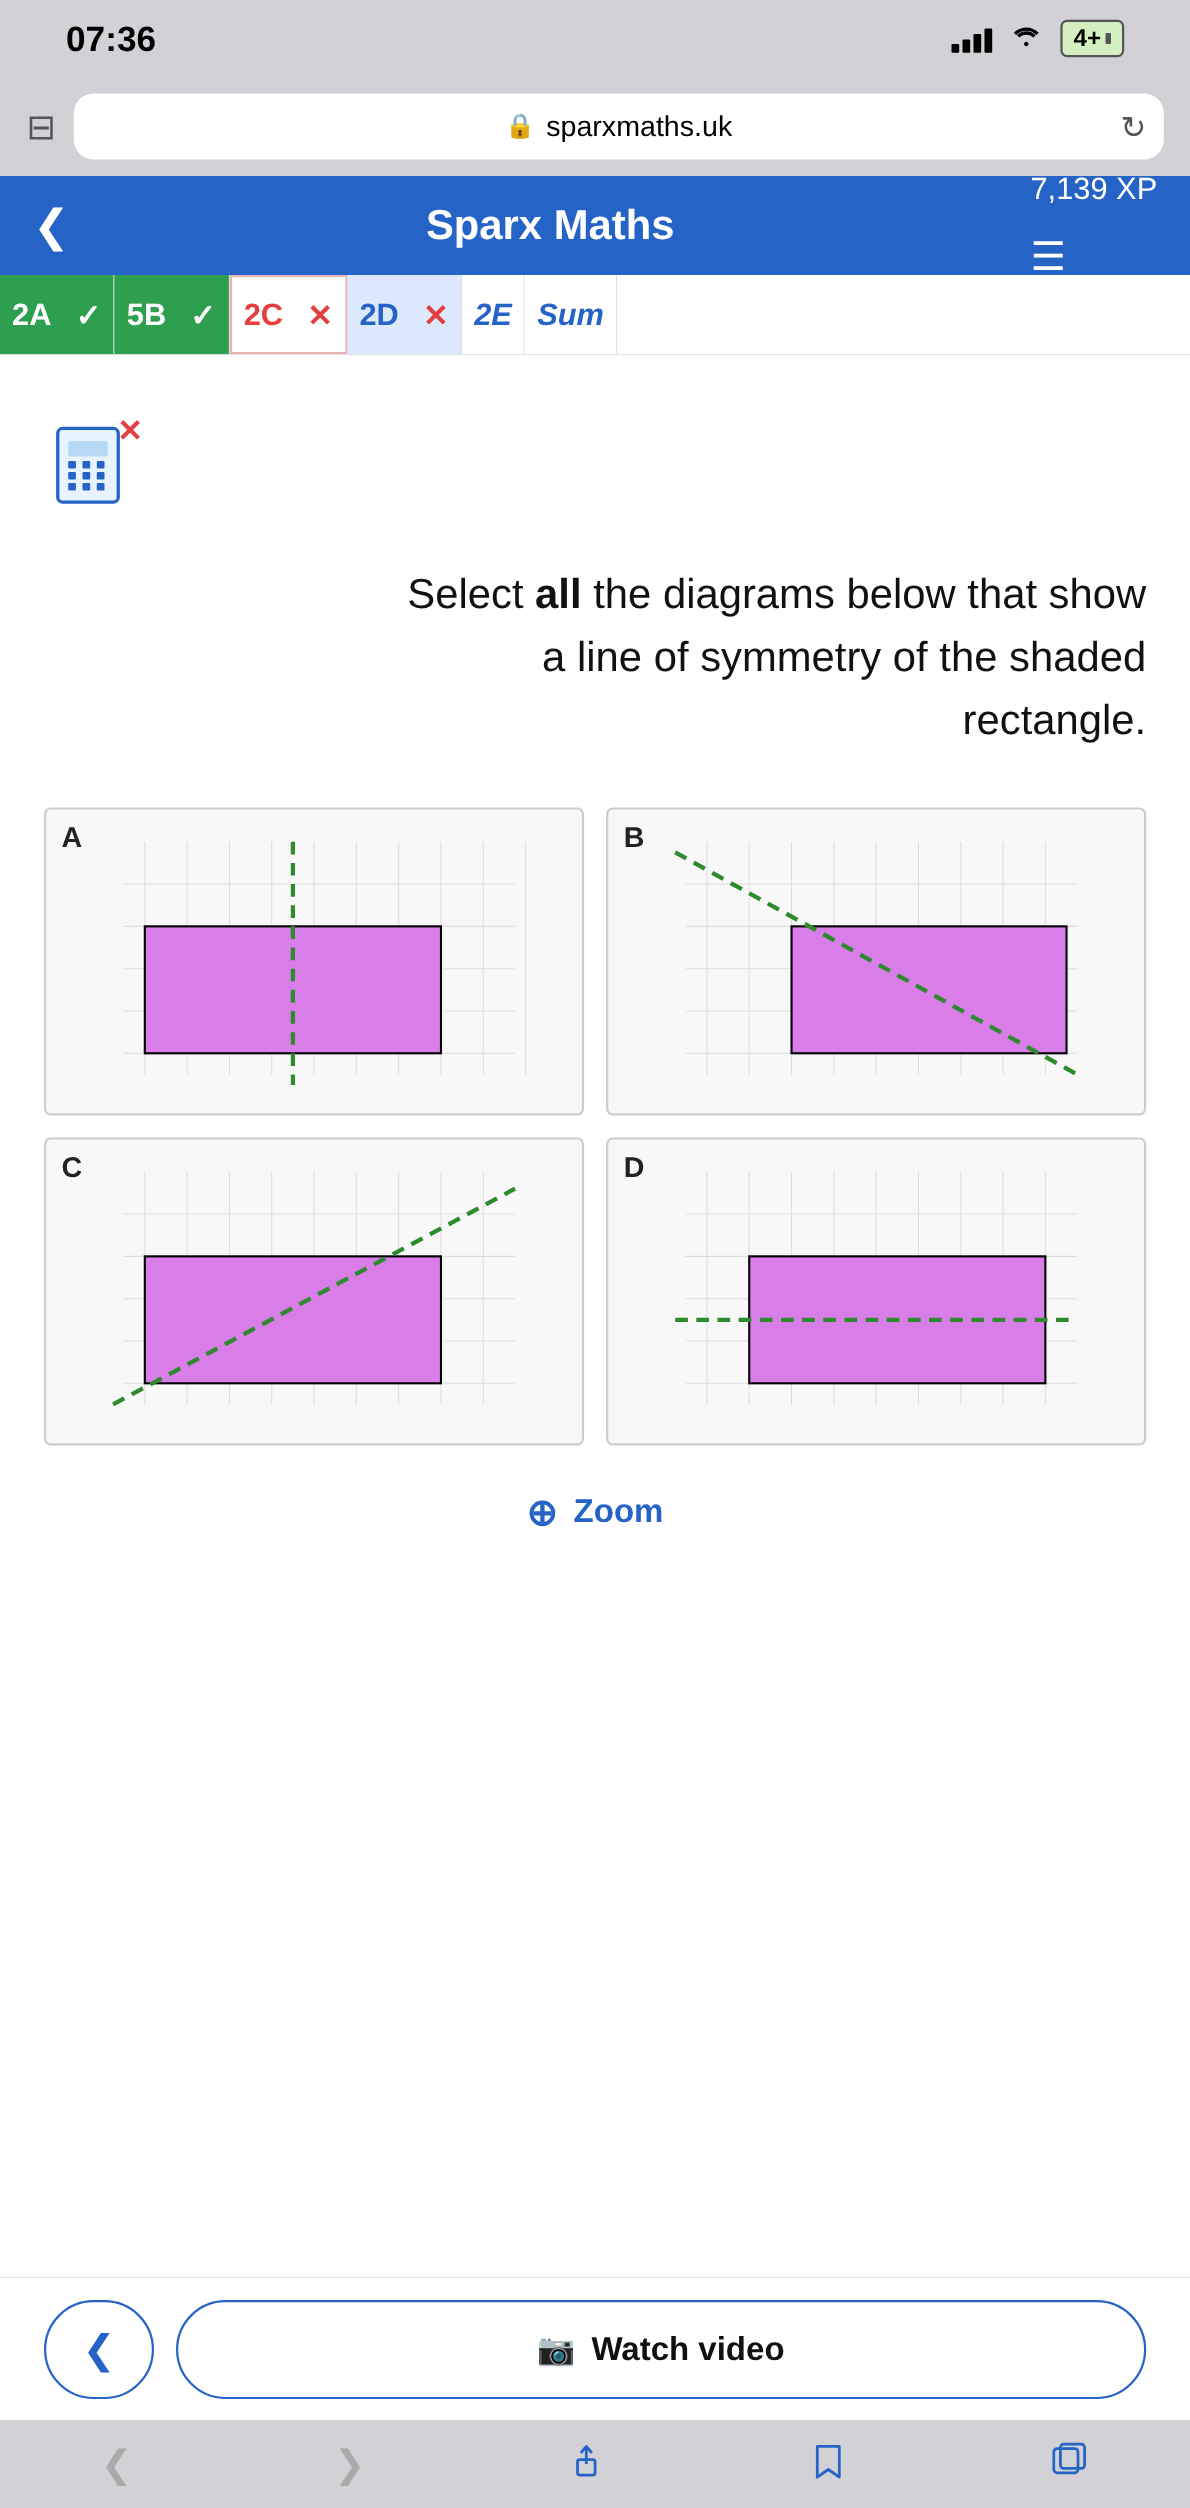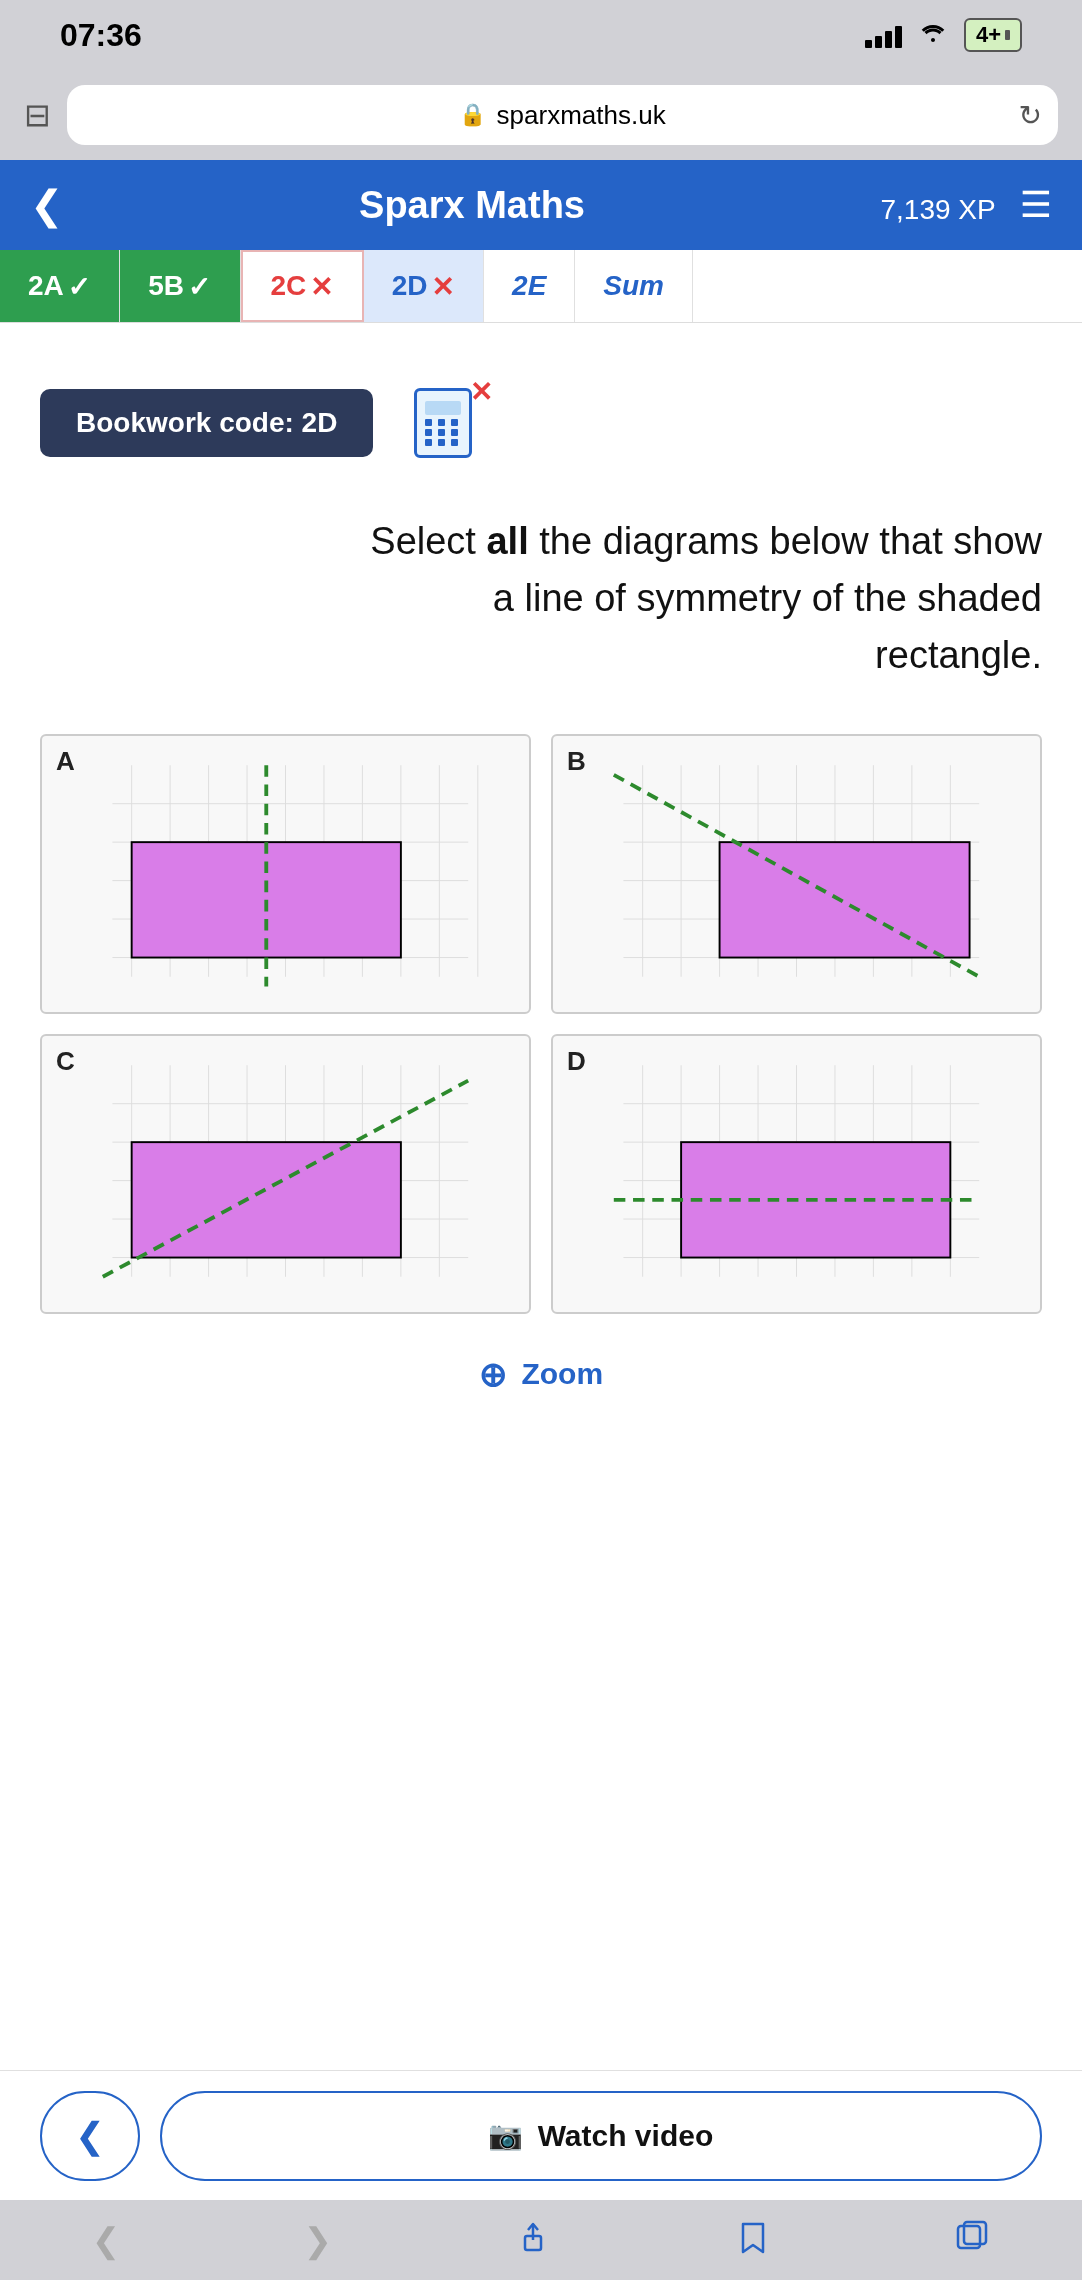--- a/index.html
+++ b/index.html
@@ -118,22 +118,23 @@
       font-size: 40px;
       font-weight: 300;
     }
     .app-header-title {
       color: #fff;
       font-size: 38px;
       font-weight: 700;
     }
     .app-header-right {
       display: flex;
-      align-items: flex-end;
+      align-items: flex-start;
       gap: 24px;
+      flex-direction: column;
     }
     .xp-label {
       color: #fff;
       font-size: 28px;
       font-weight: 500;
     }
     .hamburger-icon {
       color: #fff;
       font-size: 36px;
     }
@@ -142,22 +143,22 @@
     .tab-bar {
       background: #fff;
       display: flex;
       overflow-x: auto;
       border-bottom: 1px solid #ddd;
     }
     .tab-item {
       display: flex;
       align-items: center;
       justify-content: center;
-      gap: 4px;
-      padding: 0 28px;
+      gap: 22px;
+      padding: 0 11px;
       height: 72px;
       font-size: 28px;
       font-weight: 700;
       white-space: nowrap;
       border-right: 1px solid #e0e0e0;
       cursor: pointer;
     }
     .tab-item.green {
       background: #2e9e4f;
       color: #fff;
@@ -456,21 +457,20 @@
     <span>2E</span>
   </div>
   <div class="tab-item plain">
     <span>Sum</span>
   </div>
 </div>
 
 <div class="main-content">
 
   <div class="bookwork-row">
-    <div class="bookwork-badge">Bookwork code: 2D</div>
     <div class="calc-icon-wrap">
       <div class="calc-body">
         <div class="calc-screen"></div>
         <div class="calc-buttons">
           <div class="calc-btn-dot"></div>
             <div class="calc-btn-dot"></div>
             <div class="calc-btn-dot"></div>
           <div class="calc-btn-dot"></div>
             <div class="calc-btn-dot"></div>
             <div class="calc-btn-dot"></div>

